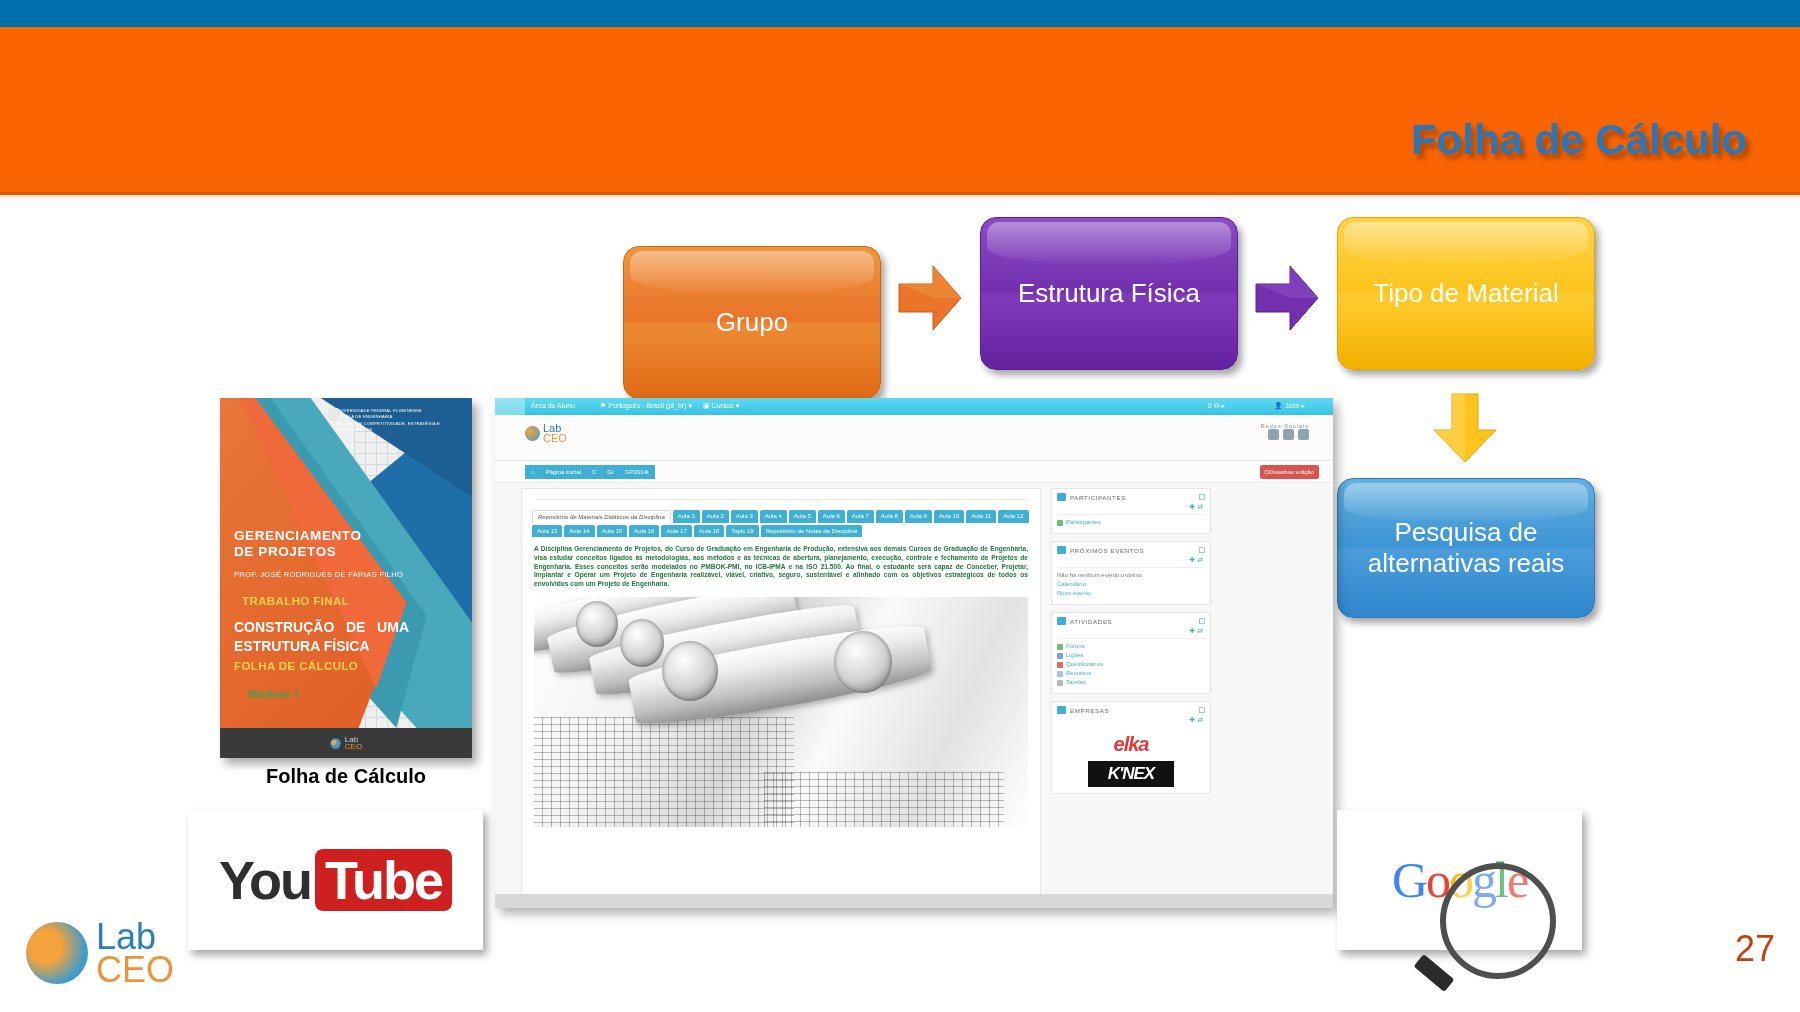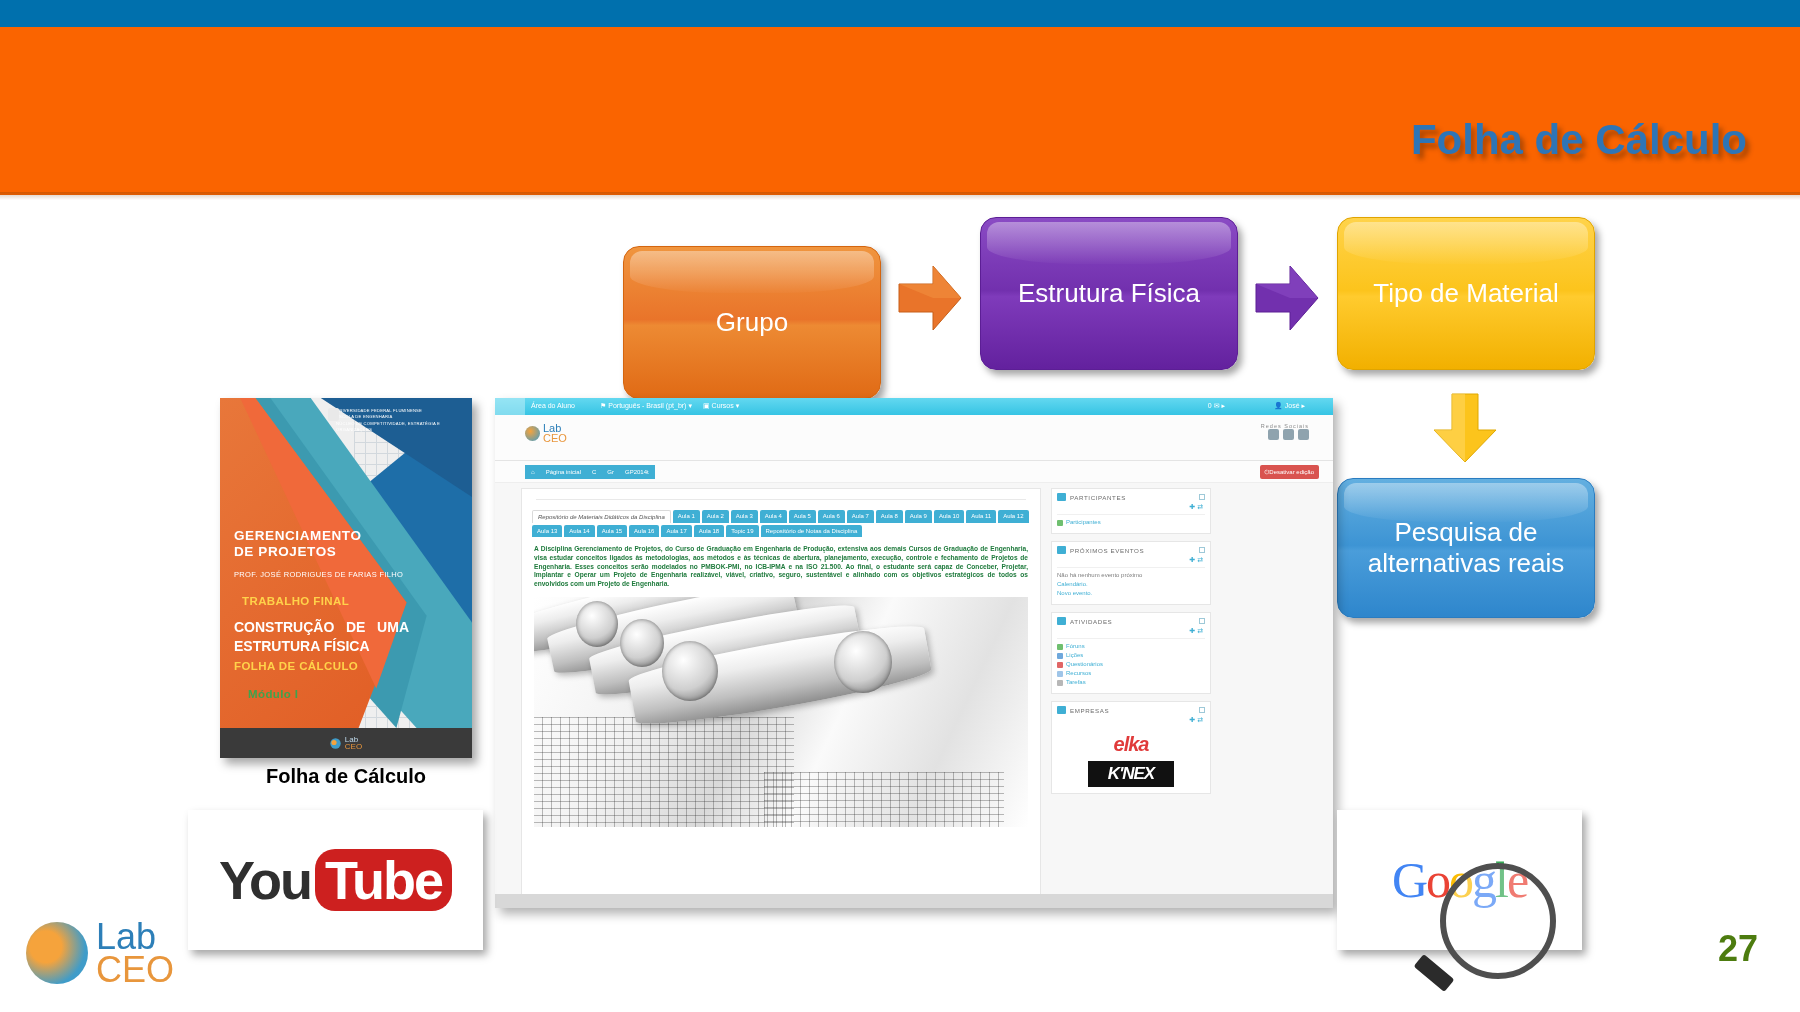--- a/index.html
+++ b/index.html
@@ -142,36 +142,36 @@
      font-size:17px; font-weight:bold; display:flex; align-items:center; justify-content:center;
      font-style:italic; letter-spacing:-1px; }
   #m-bottombar { position:absolute; left:0; bottom:0; width:838px; height:14px; background:#D8D8D8; }
 
   
   .tile { position:absolute; background:#fff; box-shadow:4px 5px 8px rgba(0,0,0,.35);
      display:flex; align-items:center; justify-content:center; }
   #yt-tile { left:188px; top:810px; width:295px; height:140px; }
   #yt-logo { display:flex; align-items:center; font-size:54px; font-weight:bold; letter-spacing:-2px; }
   #yt-you { color:#2F2F2F; }
-  #yt-tube { background:#CD201F; color:#fff; border-radius:20px; padding:0 10px; margin-left:4px; }
+  #yt-tube { background:#CD201F; color:#fff; border-radius:8px; padding:0 10px; margin-left:4px; }
   #g-tile { left:1337px; top:810px; width:245px; height:140px; }
   #g-logo { font-size:50px; letter-spacing:-2px; font-family:"Liberation Serif", serif; position:relative; }
   #g-logo .b{color:#4285F4;} #g-logo .r{color:#EA4335;} #g-logo .y{color:#FBBC05;} #g-logo .g{color:#34A853;}
   #glass { position:absolute; left:48px; top:12px; width:116px; height:116px; border-radius:50%;
      border:6px solid #4F4F4F; background:rgba(255,255,255,.30); }
   #glass::after { content:""; position:absolute; left:-32px; top:96px; width:40px; height:16px;
      background:#2B2B2B; transform:rotate(40deg); border-radius:3px; }
 
   
   #footer-logo { position:absolute; left:26px; top:920px; display:flex; align-items:center; gap:8px; }
   #footer-logo .dot { width:62px; height:62px; border-radius:50%;
      background:radial-gradient(circle at 32% 40%,#F5A33C 0%,#F5A33C 28%,#3F9CC9 70%); }
   #footer-logo .lab { font-size:36px; color:#2D7FB8; line-height:.92; }
   #footer-logo .ceo { font-size:36px; color:#E8963C; line-height:.92; }
-  #page-num { position:absolute; right:42px; top:928px; font-size:36px; font-weight:bold; color:#4d7c0f; }
+  #page-num { position:absolute; right:25px; top:928px; font-size:36px; font-weight:normal; color:#c2410c; }
 </style>
 </head>
 <body>
 
 <div id="slide">
 
   <div class="topbar"></div>
   <div class="banner"></div>
   <div class="banner-shadow"></div>
   <div class="title-sub">Folha de Cálculo</div>

